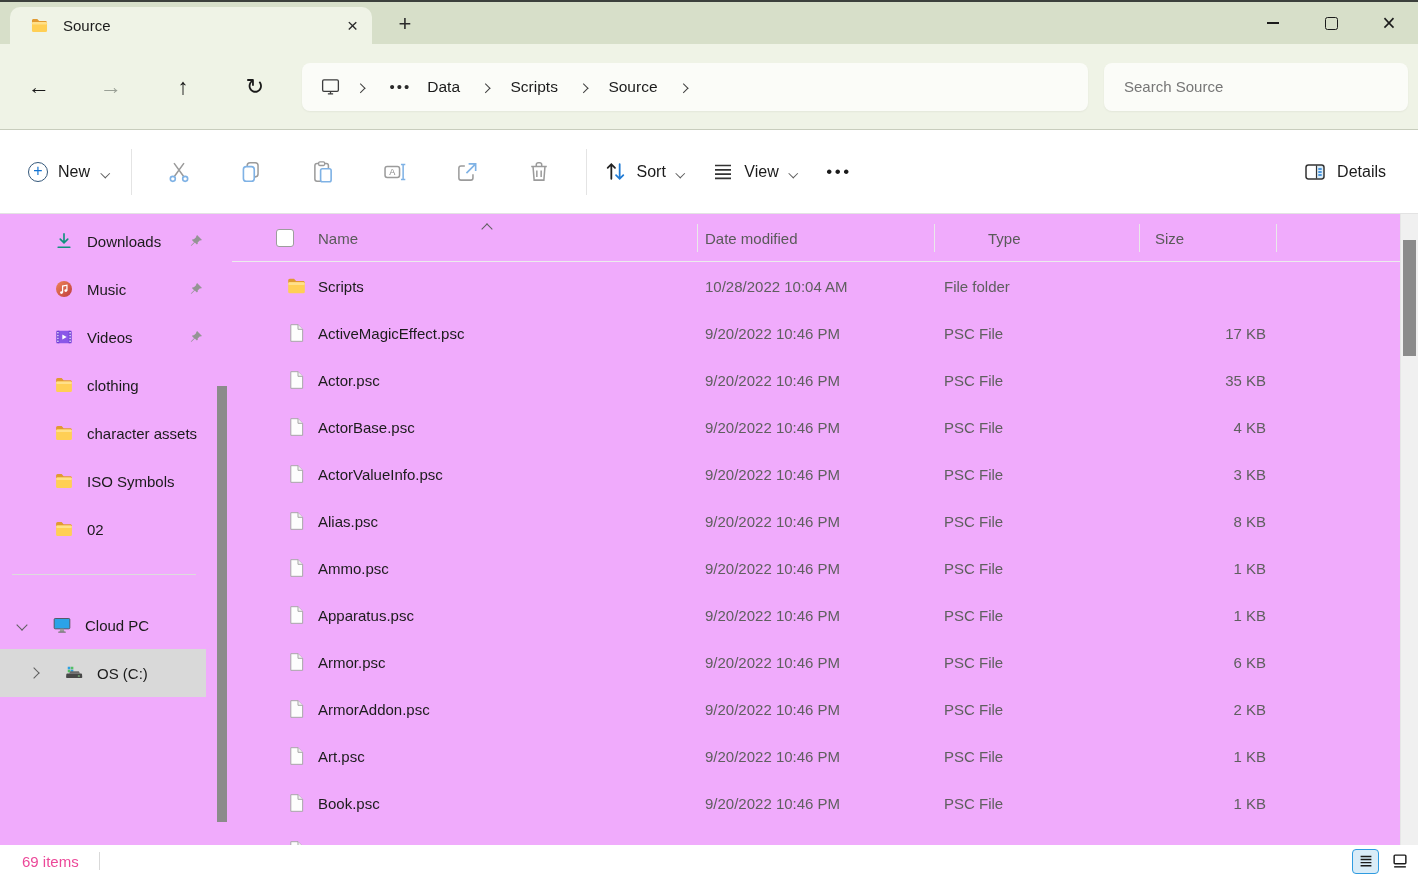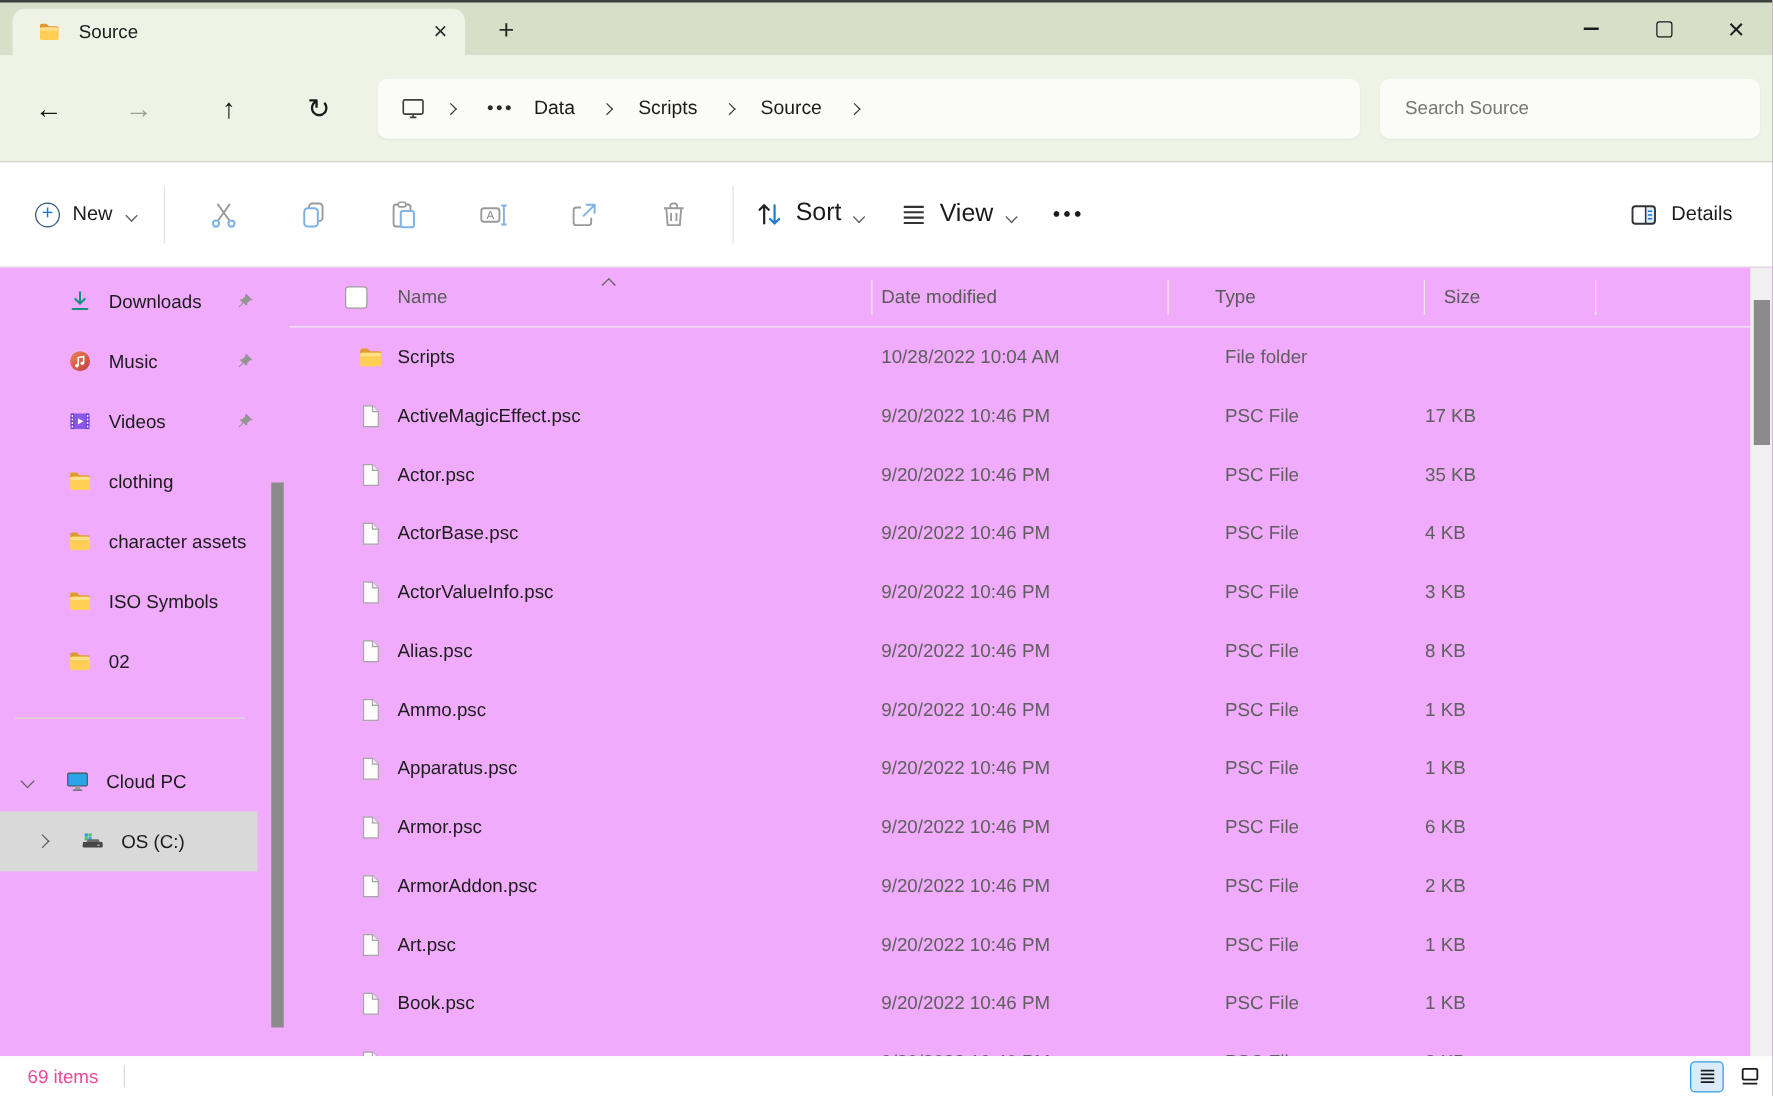--- a/index.html
+++ b/index.html
@@ -37,21 +37,21 @@
   .chev.d{transform:rotate(45deg);}
   .chev.u{transform:rotate(-135deg);}
   .chev.sm{width:5.5px;height:5.5px;}
   
   .toolbar{height:84px;background:#fff;border-bottom:1px solid #e3e3e3;display:flex;align-items:center;box-sizing:border-box;flex:none;}
   .newbtn{margin-left:28px;display:flex;align-items:center;gap:10px;font-size:16px;}
   .pluscirc{width:20px;height:20px;border:1.6px solid #33577a;border-radius:50%;display:flex;align-items:center;justify-content:center;color:#1273d2;font-size:16px;line-height:1;padding-bottom:1px;box-sizing:border-box;}
   .ddchev{color:#5c5c5c;margin-left:2px;}
   .tdiv{width:1px;height:46px;background:#e4e4e4;margin-left:22px;flex:none;}
   .tico{width:50px;height:50px;margin-left:22px;display:flex;align-items:center;justify-content:center;flex:none;}
-  .tgroup{display:flex;gap:9px;font-size:20px;}
+  .tgroup{display:flex;align-items:center;gap:9px;font-size:16px;}
   .more3{margin-left:30px;font-size:17px;letter-spacing:2.5px;color:#1b1b1b;}
   .details{margin-left:auto;margin-right:32px;display:flex;align-items:center;gap:10px;font-size:16px;}
   
   .bodywrap{flex:1;display:flex;overflow:hidden;background:#f0abfc;}
   .sidebar{width:232px;flex:none;position:relative;padding-top:3px;box-sizing:border-box;}
   .sitem{height:48px;display:flex;align-items:center;position:relative;font-size:15px;}
   .sitem .ic{width:20px;height:20px;margin-left:54px;flex:none;}
   .sitem .lbl{margin-left:13px;white-space:nowrap;overflow:hidden;}
   .sitem .pin{position:absolute;right:28px;width:16px;height:16px;}
   .sitem .chevslot{width:12px;margin-left:18px;color:#5f5f5f;display:flex;flex:none;}
@@ -60,31 +60,31 @@
   .sitem.selected{background:#d9d9d9;width:206px;}
   .sdivider{height:1px;background:#dcdcdc;margin:21px 36px 26px 12px;}
   .sscroll{position:absolute;right:5px;top:172px;width:10px;height:436px;background:#8b8b8b;}
   
   .content{flex:1;position:relative;overflow:hidden;}
   .lheader{height:48px;position:relative;font-size:15px;color:#5a5a5a;border-bottom:1px solid #ececec;box-sizing:border-box;}
   .lheader .hitem{position:absolute;top:50%;transform:translateY(-50%);}
   .hcheck{left:44px;width:16px;height:16px;border:1px solid #9d9d9d;border-radius:3px;background:#fff;}
   .hname{left:86px;}
   .hdate{left:473px;}
-  .htype{left:740px;}
+  .htype{left:756px;}
   .hsize{left:923px;}
   .sortchev{position:absolute;left:251px;top:5px;color:#5f5f5f;}
   .vd{position:absolute;top:10px;height:28px;width:1px;background:#e9e9e9;}
   .frow{height:47px;position:relative;font-size:15px;}
   .frow .cell{position:absolute;top:50%;transform:translateY(-50%);white-space:nowrap;}
   .frow .fic{left:54px;width:21px;height:21px;}
   .frow .fname{left:86px;color:#1c1c1c;}
   .frow .fdate{left:473px;color:#5f5f5f;}
-  .frow .ftype{left:748px;color:#5f5f5f;}
-  .frow .fsize{left:908px;width:126px;text-align:left;color:#5f5f5f;}
+  .frow .ftype{left:712px;color:#5f5f5f;}
+  .frow .fsize{left:908px;width:126px;text-align:right;color:#5f5f5f;}
   .vscroll{position:absolute;right:0;top:0;bottom:0;width:18px;background:#f0f0f0;border-left:1px solid #e6e6e6;box-sizing:border-box;}
   .vthumb{position:absolute;left:2px;top:26px;width:13px;height:116px;background:#8b8b8b;}
   
   .statusbar{height:32px;background:#fff;display:flex;align-items:center;flex:none;position:relative;}
   .count{margin-left:22px;font-size:15px;color:#ec4899;}
   .sbdiv{width:1px;height:18px;background:#d9d9d9;margin-left:20px;}
   .toggles{margin-left:auto;margin-right:5px;display:flex;gap:7px;align-items:center;}
   .tgl{width:27px;height:25px;display:flex;align-items:center;justify-content:center;border-radius:4px;box-sizing:border-box;}
   .tgl.active{background:#d9ecf8;border:1px solid #2f9be0;}
   svg{display:block;}

